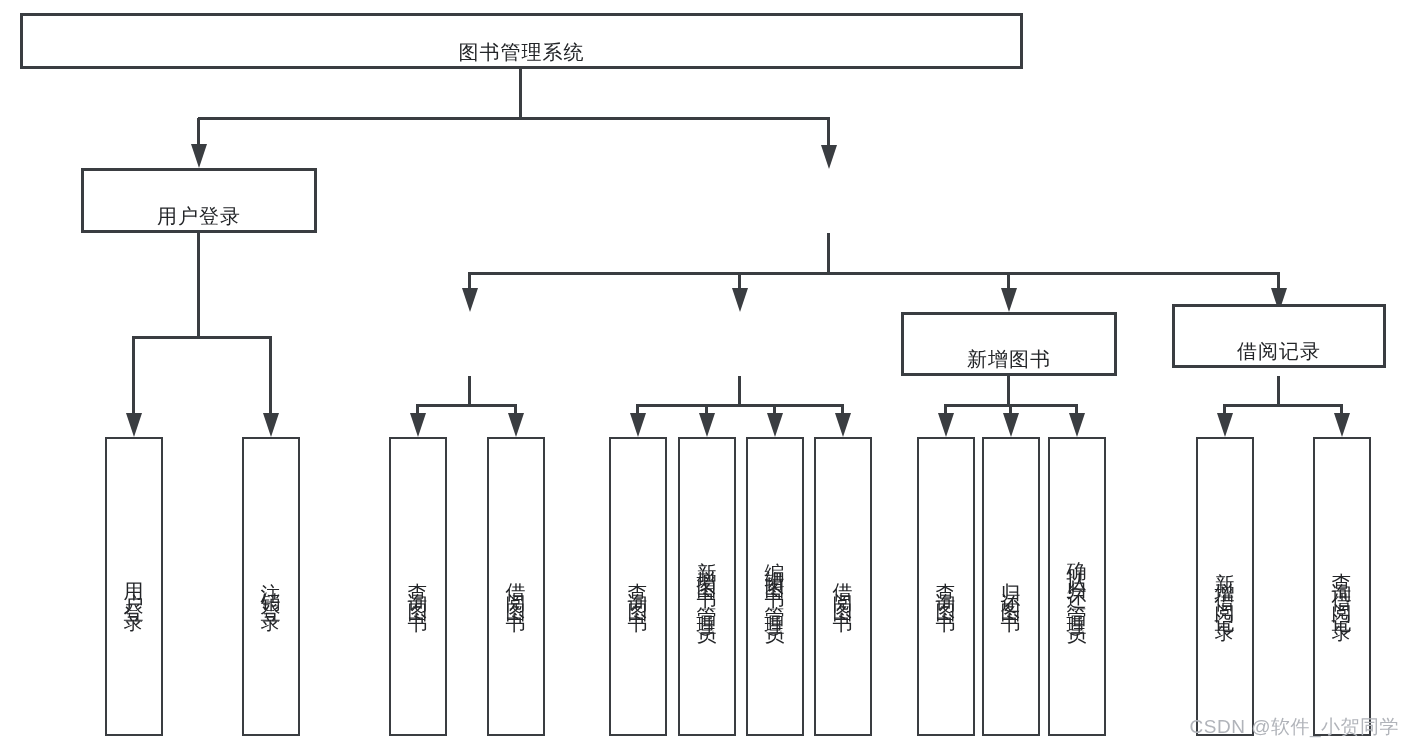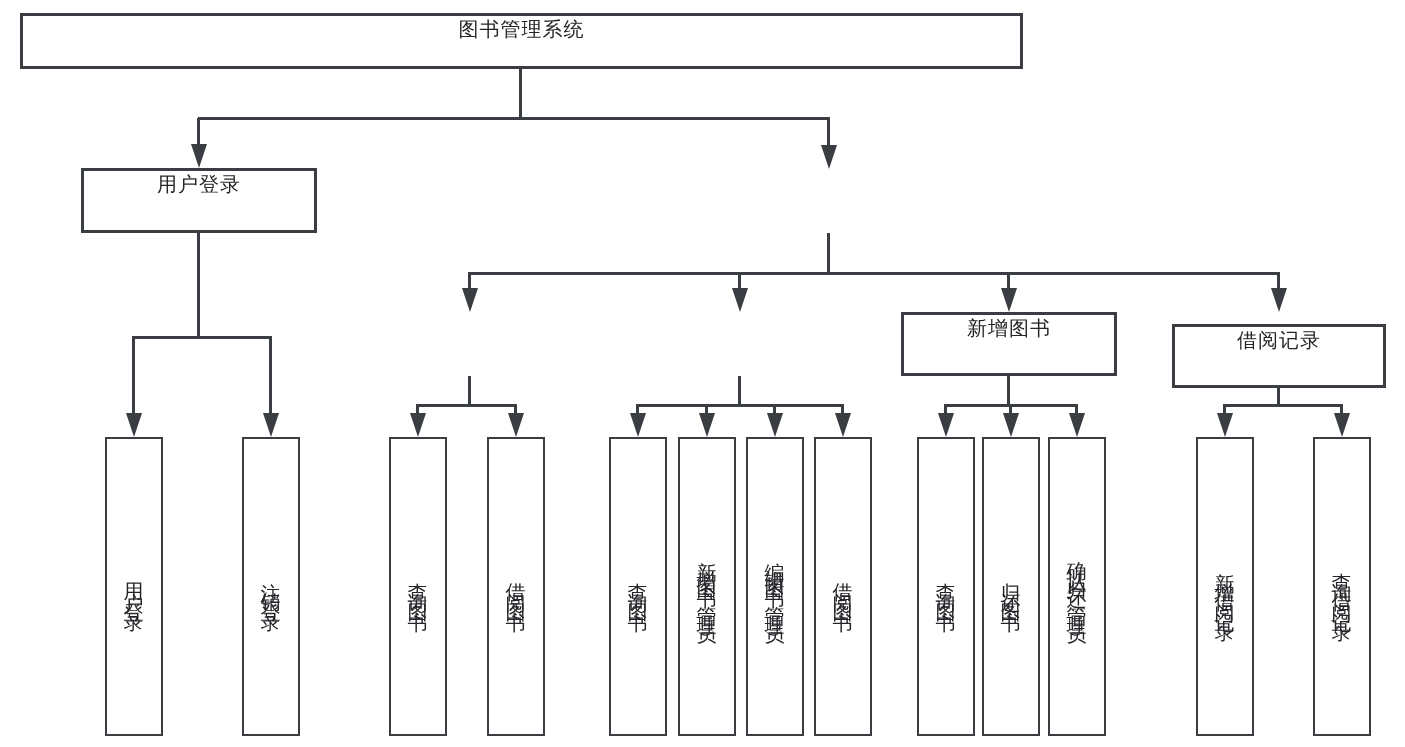--- a/index.html
+++ b/index.html
@@ -12,21 +12,21 @@
     position:relative;
     width:1405px;height:747px;
     background:#ffffff;
     overflow:hidden;
   }
   .node{
     position:absolute;
     border:3px solid var(--line);
     background:#ffffff;
     box-sizing:border-box;
-    display:flex;align-items:flex-start;justify-content:center;
+    display:flex;align-items:flex-end;justify-content:center;
     color:var(--txt);
     font-size:20px;
     letter-spacing:1px;
     z-index:2;
   }
   .leaf{
     position:absolute;
     border:2.5px solid var(--line);
     background:#ffffff;
     box-sizing:border-box;
@@ -70,21 +70,21 @@
     <span>图书管理系统</span>
   </div>
 
   <div class="node" style="left:81px;top:168px;width:236px;height:65px;">
     <span>用户登录</span>
   </div>
 
   <div class="node" style="left:901px;top:312px;width:216px;height:64px;">
     <span>新增图书</span>
   </div>
-  <div class="node" style="left:1172px;top:324px;width:214px;height:64px;">
+  <div class="node" style="left:1172px;top:304px;width:214px;height:64px;">
     <span>借阅记录</span>
   </div>
 
   <div class="leaf" style="left:105px;">
     <span class="vtext">用户登录</span>
   </div>
   <div class="leaf" style="left:242px;">
     <span class="vtext">注销登录</span>
   </div>
 
@@ -177,14 +177,15 @@
   <div class="vline" style="left:1075px;top:405px;height:11px;"></div>
   <div class="arrow" style="left:1069px;top:413px;"></div>
 
   <div class="vline" style="left:1277px;top:376px;height:31px;"></div>
   <div class="hline" style="left:1223px;top:404px;width:120px;"></div>
   <div class="vline" style="left:1223px;top:405px;height:11px;"></div>
   <div class="arrow" style="left:1217px;top:413px;"></div>
   <div class="vline" style="left:1340px;top:405px;height:11px;"></div>
   <div class="arrow" style="left:1334px;top:413px;"></div>
 
+  <div class="watermark">CSDN @软件_小贺同学</div>
 
 </div>
 
 </body></html>

